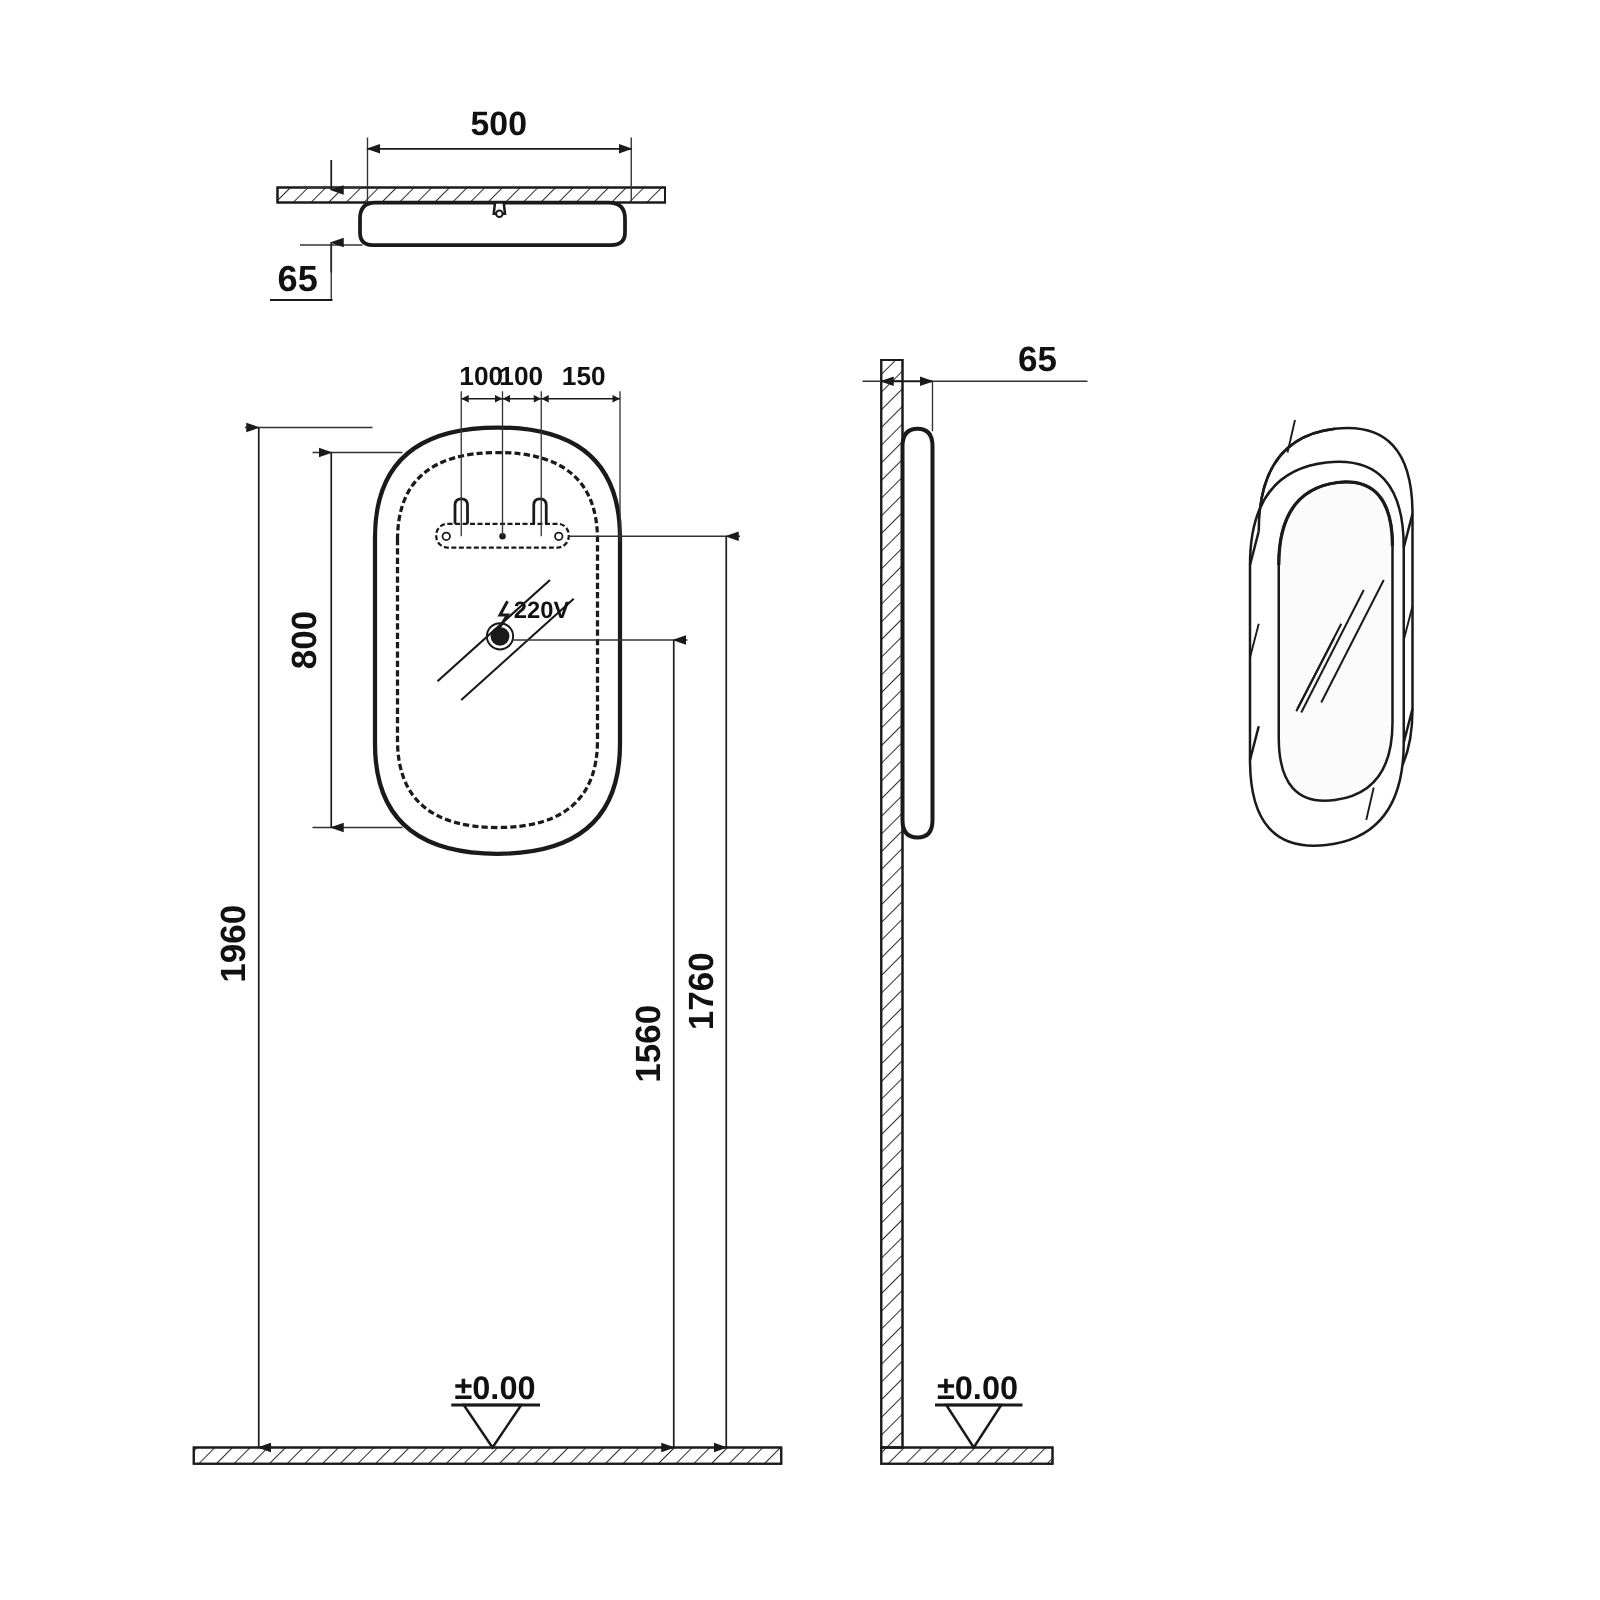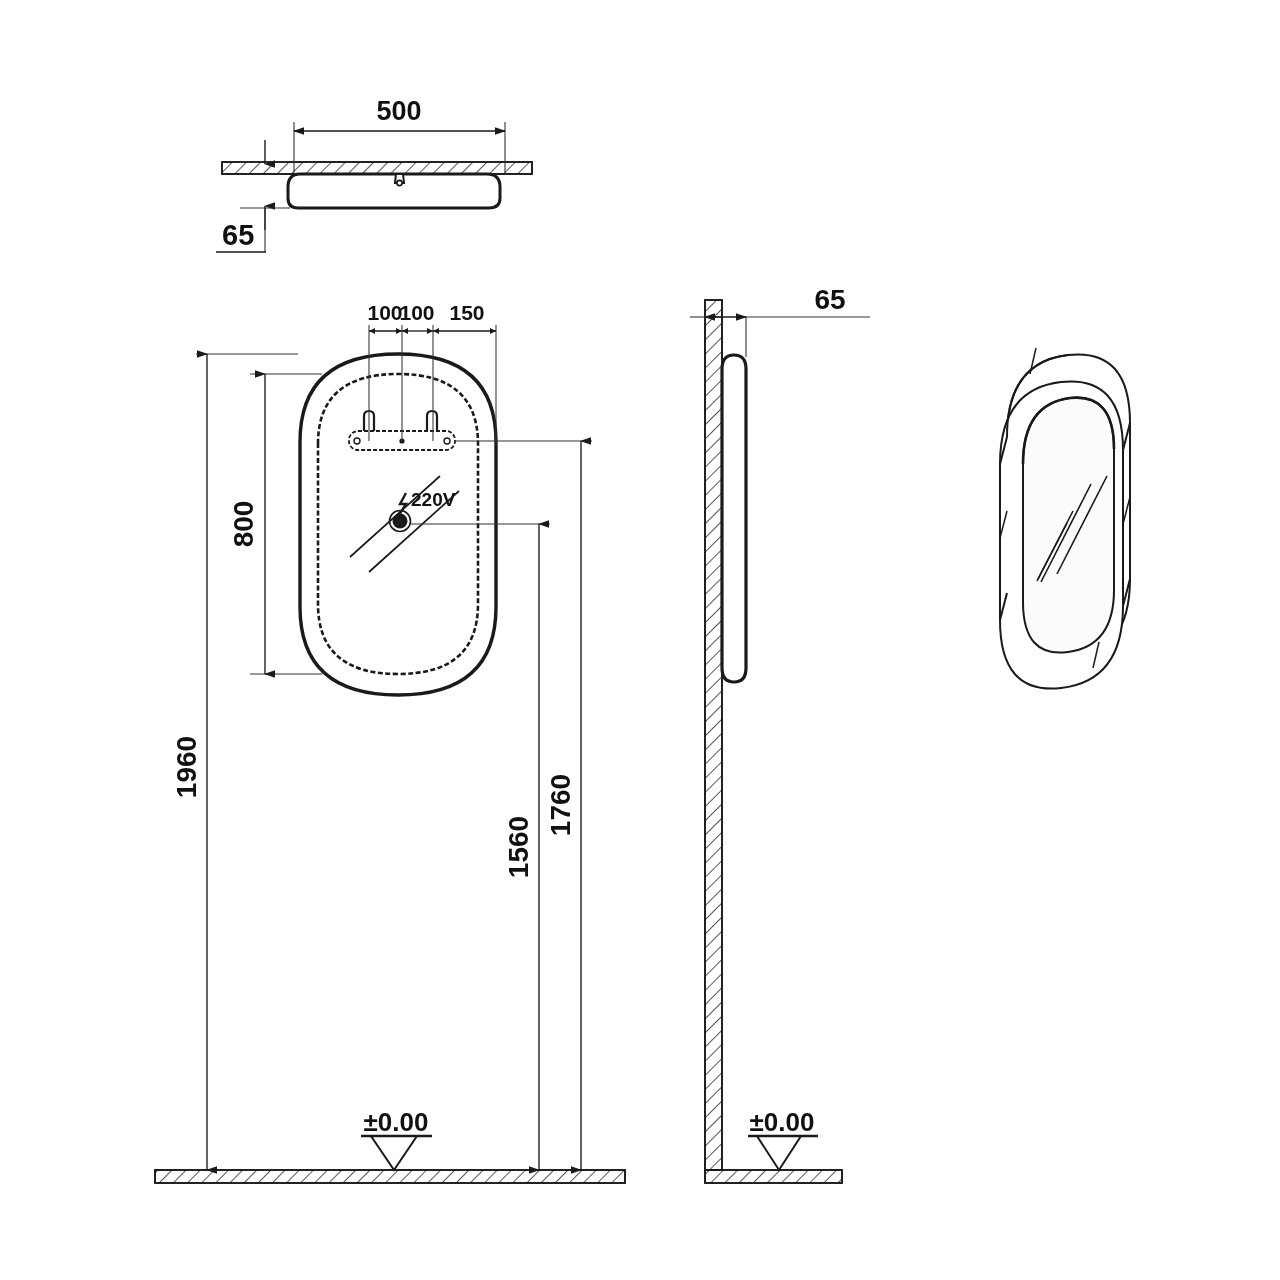--- a/index.html
+++ b/index.html
@@ -10,21 +10,20 @@
   body {
     width: 1280px;
     height: 1280px;
     font-family: "Liberation Sans", sans-serif;
     overflow: hidden;
   }
   #drawing-root {
     position: relative;
     width: 1280px;
     height: 1039px;
-    margin-top: 12px;
   }
   svg.cad {
     display: block;
     width: 1280px;
     height: 1280px;
   }
   .dim-text {
     font-family: "Liberation Sans", sans-serif;
     font-weight: bold;
     fill: #111111;

